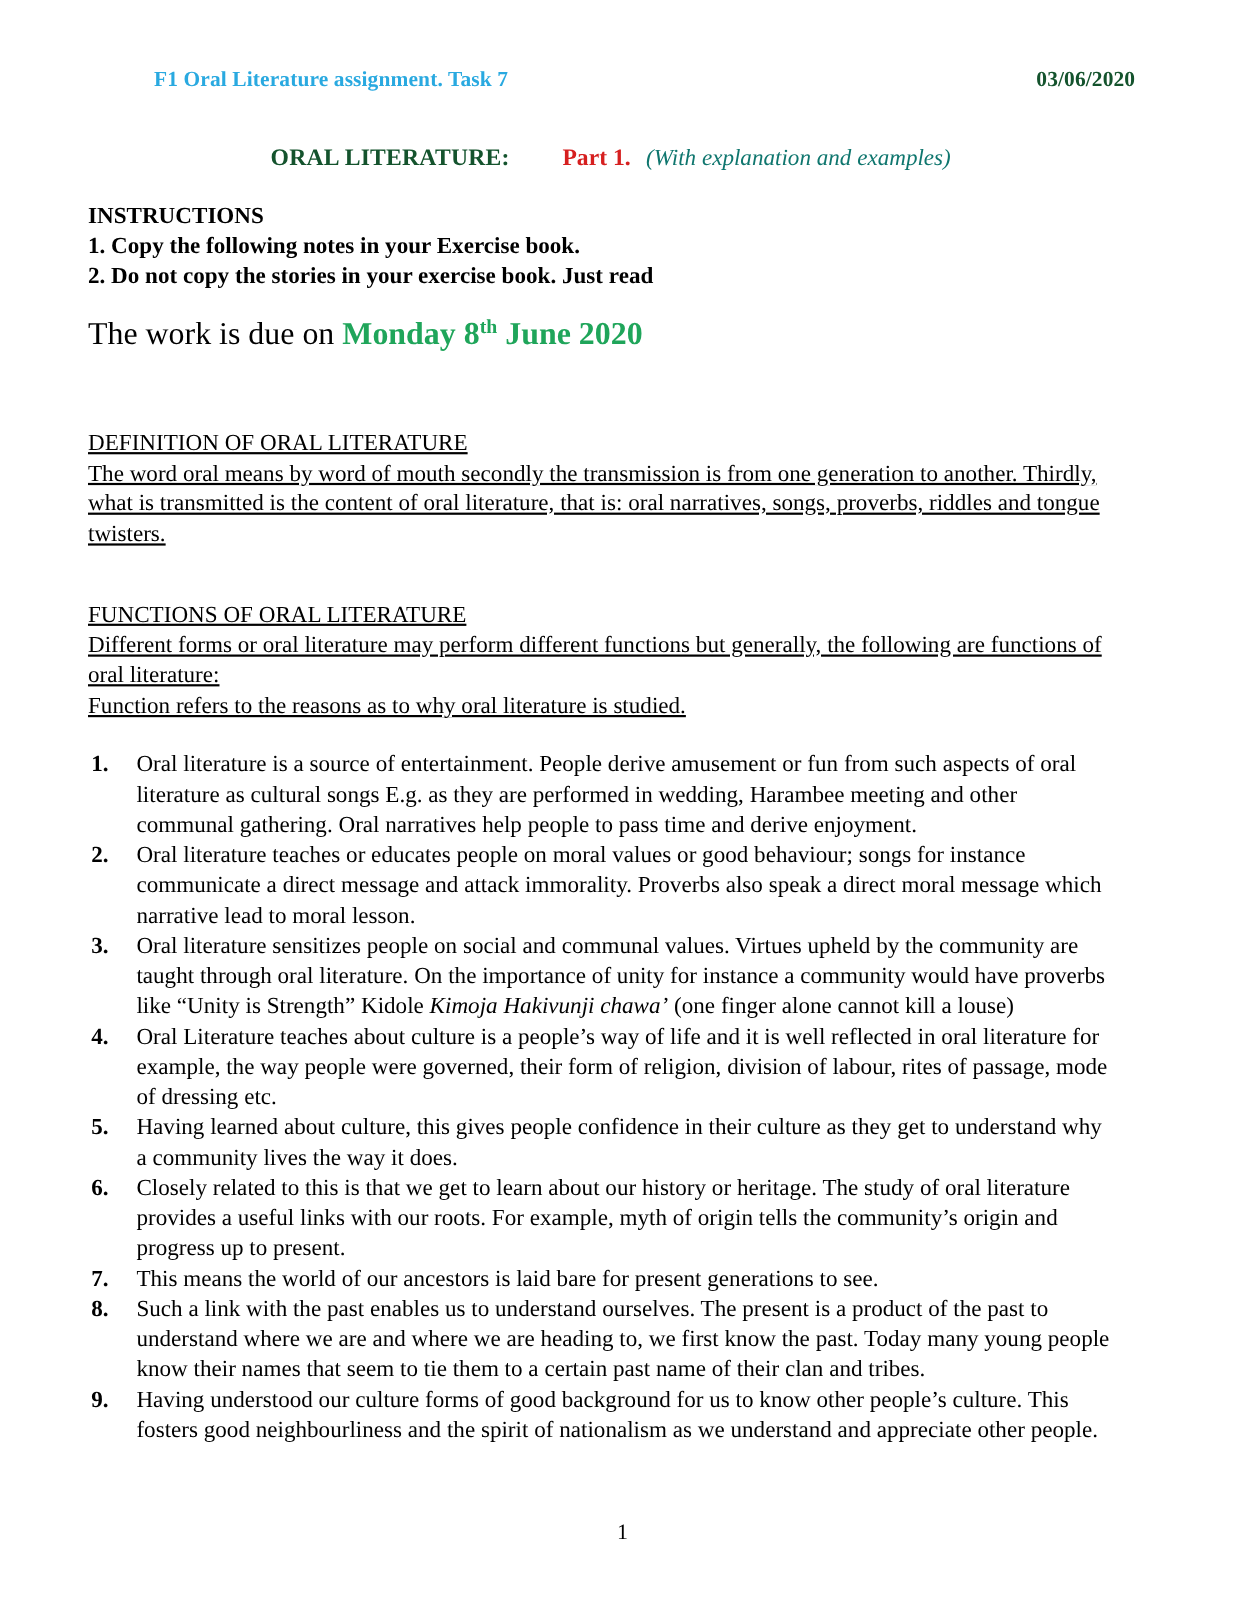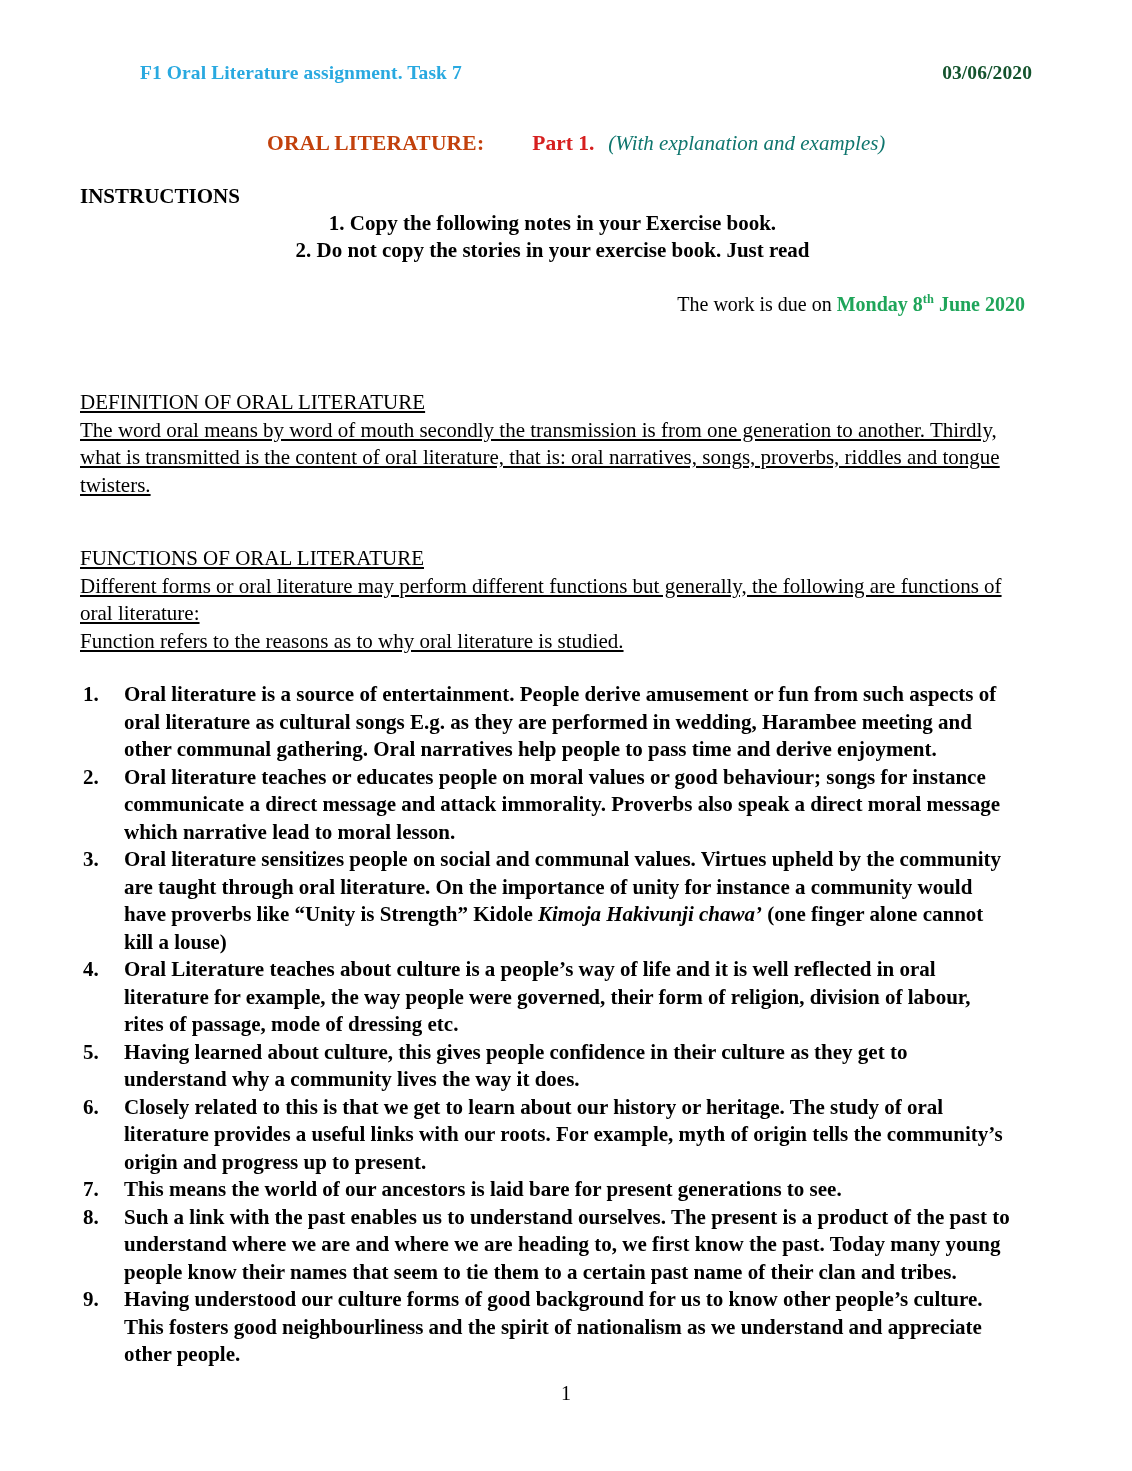--- a/index.html
+++ b/index.html
@@ -41,23 +41,22 @@
   
   .title-line {
     position: absolute;
     left: 246px;
     top: 131px;
     font-size: 21.5px;
     white-space: nowrap;
   }
   .title-line .t-main {
     font-weight: bold;
-    color: #c2410c;
+    color: #14532d;
     letter-spacing: 0.2px;
-    margin-left: 21px;
   }
   .title-line .t-gap { display: inline-block; width: 48px; }
   .title-line .t-part {
     font-weight: bold;
     color: #d61f1f;
   }
   .title-line .t-paren {
     font-style: italic;
     color: #0f766e;
     margin-left: 14px;
@@ -76,28 +75,26 @@
 
   .instr-head {
     font-weight: bold;
     font-size: 21px;
     line-height: 27px;
   }
   .instr-line {
     font-weight: bold;
     font-size: 21px;
     line-height: 27px;
-    text-align: center;
   }
 
   .due-line {
     margin-top: 27px;
-    font-size: 20px;
+    font-size: 29px;
     line-height: 27px;
-    text-align: right;
   }
   .due-line .due-date {
     font-weight: bold;
     color: #1fa55a;
   }
   .due-line .due-date sup {
     font-size: 0.62em;
     vertical-align: super;
     line-height: 0;
   }
@@ -117,21 +114,20 @@
     line-height: 27.5px;
     text-decoration: underline;
   }
 
   
   ol.func-list {
     margin: 26px 12px 0 0;
     padding: 0;
     list-style: none;
     counter-reset: fitem;
-    font-weight: bold;
   }
   ol.func-list > li {
     position: relative;
     padding-left: 44px;
     font-size: 21px;
     line-height: 27.5px;
     counter-increment: fitem;
   }
   ol.func-list > li::before {
     content: counter(fitem) ".";

